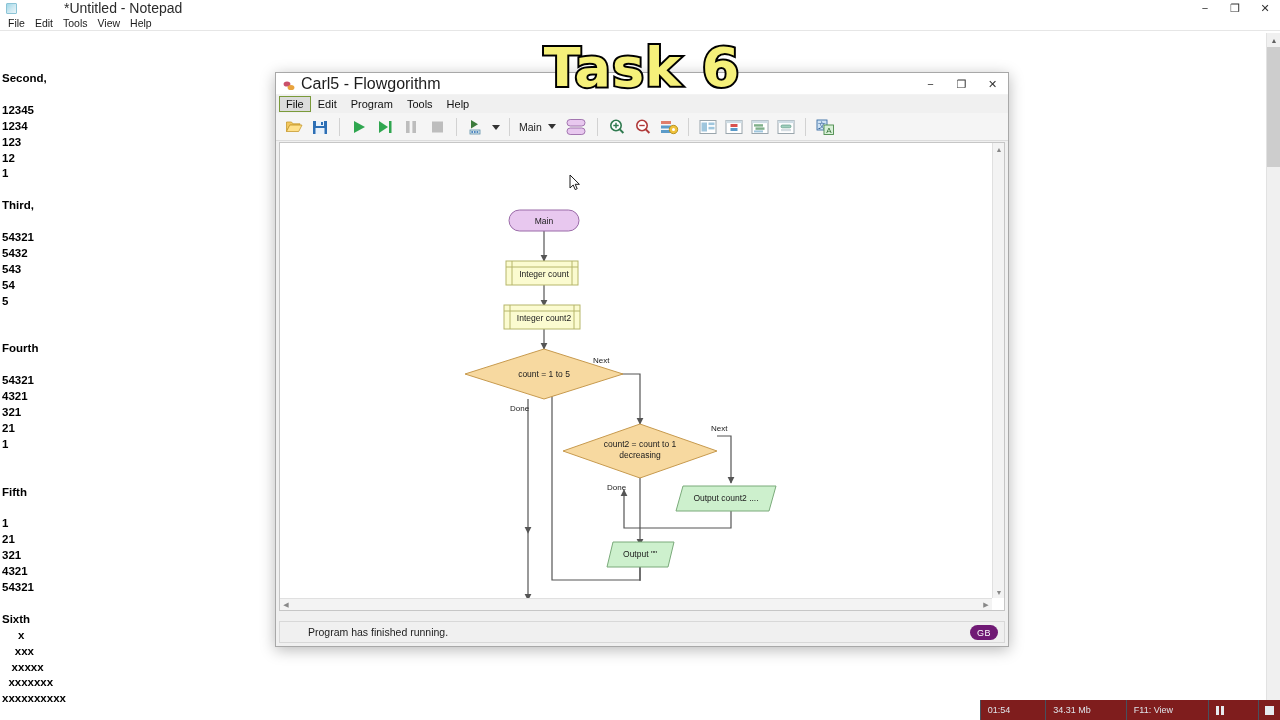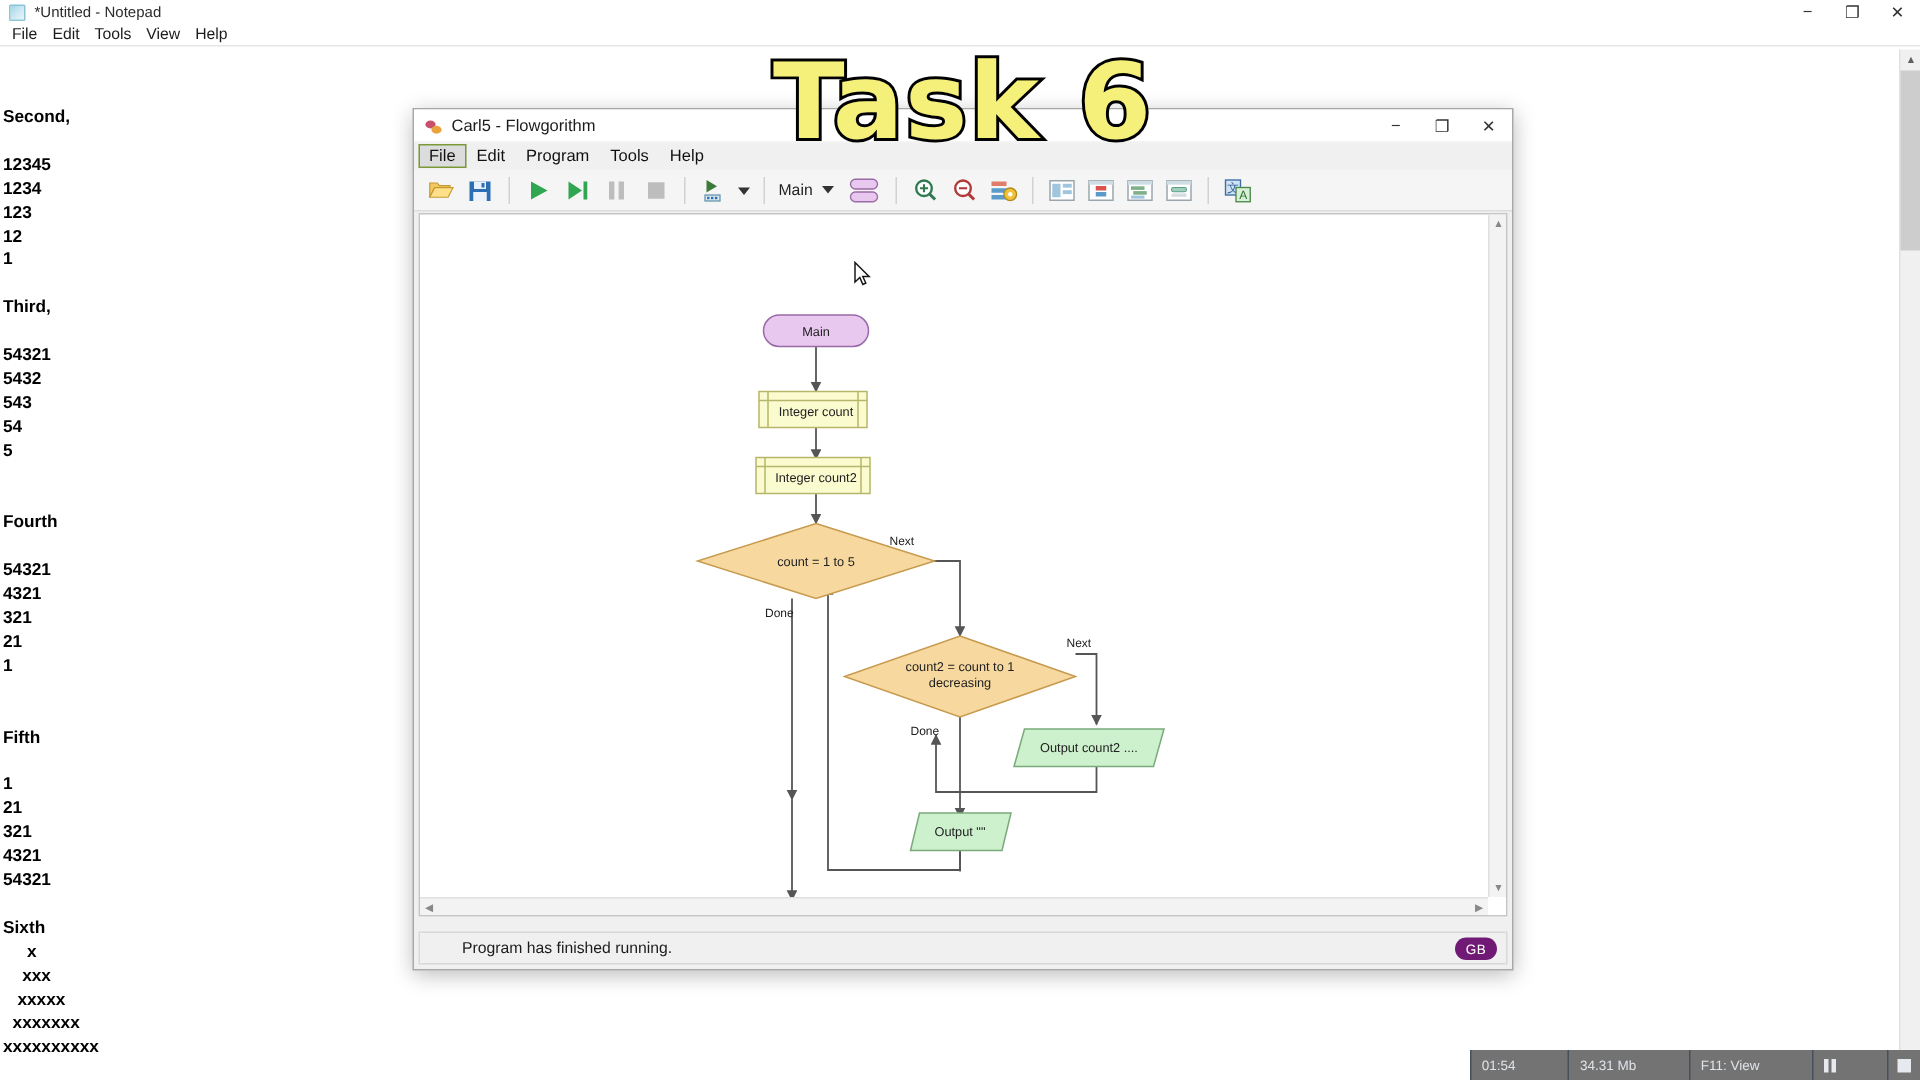--- a/index.html
+++ b/index.html
@@ -15,21 +15,21 @@
   #notepad { position: absolute; inset: 0; background: #ffffff; }
   #np-titlebar {
     position: absolute; left: 0; top: 0; width: 1280px; height: 16px;
     display: flex; align-items: center; background: #ffffff;
   }
   #np-icon {
     width: 11px; height: 11px; margin-left: 6px; margin-right: 6px;
     background: linear-gradient(135deg,#9fd8e8 0%,#cfe9f2 55%,#e8f5f9 100%);
     border: 1px solid #8cc4d6; border-radius: 1px; flex: none;
   }
-  #np-title { font-size: 10px; color: #2b2b2b; }
+  #np-title { font-size: 14px; color: #2b2b2b; margin-left: 41px; }
   #np-winbtns { position: absolute; right: 0; top: 0; display: flex; height: 16px; }
   .np-wb { width: 30px; height: 16px; display: flex; align-items: center; justify-content: center;
     font-size: 11px; color: #333; }
   #np-menubar {
     position: absolute; left: 0; top: 16px; width: 1280px; height: 15px;
     display: flex; align-items: center; border-bottom: 1px solid #e6e6e6;
   }
   .np-menu { font-size: 10.5px; color: #1b1b1b; padding: 0 5px; }
   #np-menubar .np-menu:first-child { margin-left: 3px; }
   #np-body {
@@ -49,21 +49,21 @@
 
   
   #flowgorithm {
     position: absolute; left: 275px; top: 72px; width: 734px; height: 575px;
     background: #f0f0f0; border: 1px solid #a8a8a8;
     box-shadow: 0 3px 14px rgba(0,0,0,0.28);
   }
   #fg-titlebar { position: relative; height: 22px; background: #ffffff;
     display: flex; align-items: center; border-bottom: 1px solid #f3f3f3; }
   #fg-appicon { width: 12px; height: 12px; margin: 0 6px 0 7px; flex: none; position: relative; }
-  #fg-title { font-size: 11px; color: #1c1c1c; text-align: center; }
+  #fg-title { font-size: 16px; color: #1c1c1c; text-align: center; }
   #fg-winbtns { position: absolute; right: 0; top: 0; display: flex; height: 22px; }
   .fg-wb { width: 31px; height: 22px; display: flex; align-items: center; justify-content: center;
     font-size: 11px; color: #333; }
 
   #fg-menubar { height: 18px; display: flex; align-items: center; background: #f0f0f0;
     padding-left: 3px; position: relative; }
   .fg-menu { font-size: 11px; color: #111; padding: 2px 7px; }
   .fg-menu.active { background: #dcdcdc; border: 1px solid #7a9a3a; padding: 1px 6px; }
 
   #fg-toolbar { height: 28px; background: #f5f5f5; border-bottom: 1px solid #dcdcdc;
@@ -94,28 +94,28 @@
     border-radius: 8px; background: #701a75; color: #fff; font-size: 9px;
     display: flex; align-items: center; justify-content: center; letter-spacing: .4px; }
 
   
   .fl-label { font-family: "Liberation Sans", sans-serif; font-size: 8.5px; fill: #202020; }
   .fl-branch { font-family: "Liberation Sans", sans-serif; font-size: 8px; fill: #202020; }
 
   
   #task-overlay {
     position: absolute; left: 462px; top: 27px; width: 360px; height: 82px;
-    font-family: "DejaVu Sans", sans-serif; font-weight: bold; font-size: 70px;
+    font-family: "DejaVu Sans", sans-serif; font-weight: bold; font-size: 54px;
     color: #f5f07a; line-height: 82px; text-align: center; letter-spacing: 1px;
     -webkit-text-stroke: 4px #000; paint-order: stroke fill;
   }
 
   
   #recorder {
-    position: absolute; right: 0; bottom: 0; height: 20px; background: #737373;
+    position: absolute; right: 0; bottom: 0; height: 20px; background: #7f1d1d;
     display: flex; color: #dfe4ea; font-size: 9px; gap: 28px;
   }
   .rec-cell { padding: 0 7px; height: 20px; display: flex; align-items: center;
     border-left: 1px solid #47515e; }
   .rec-btn { width: 22px; height: 20px; display: flex; align-items: center;
     justify-content: center; border-left: 1px solid #47515e; }
   .rec-pause i { display: inline-block; width: 3px; height: 9px; background: #e6eaee; margin: 0 1px; }
   .rec-stop i { display: inline-block; width: 9px; height: 9px; background: #e6eaee; }
 
   

